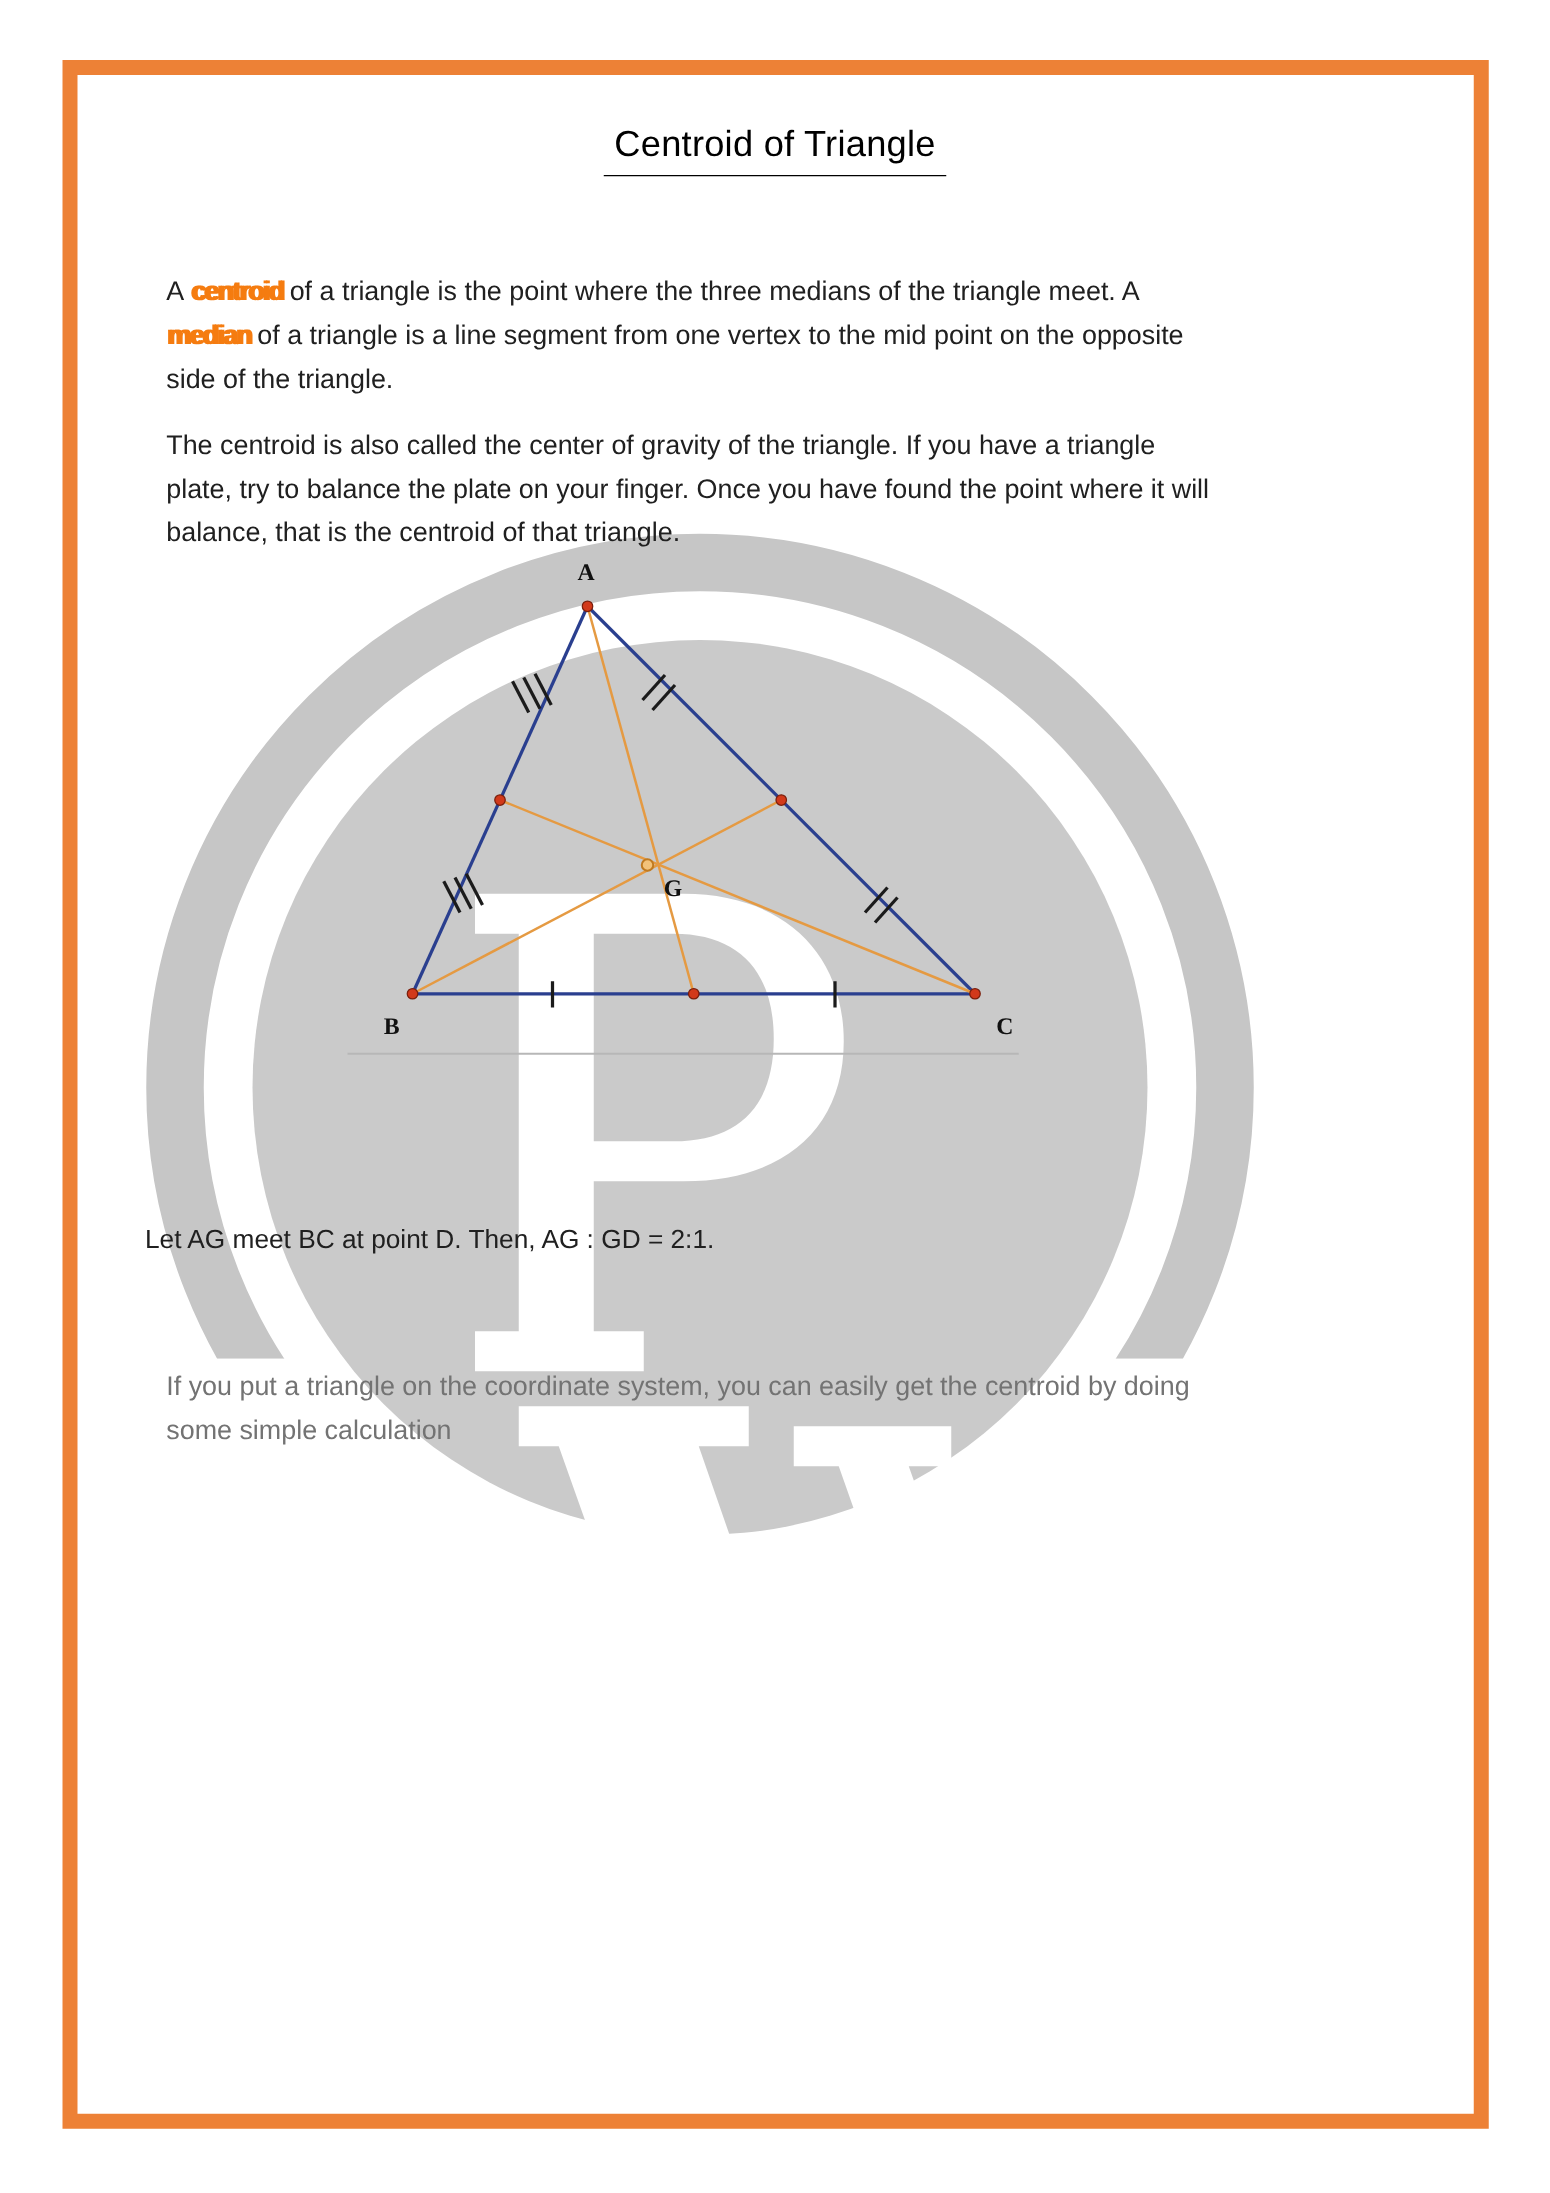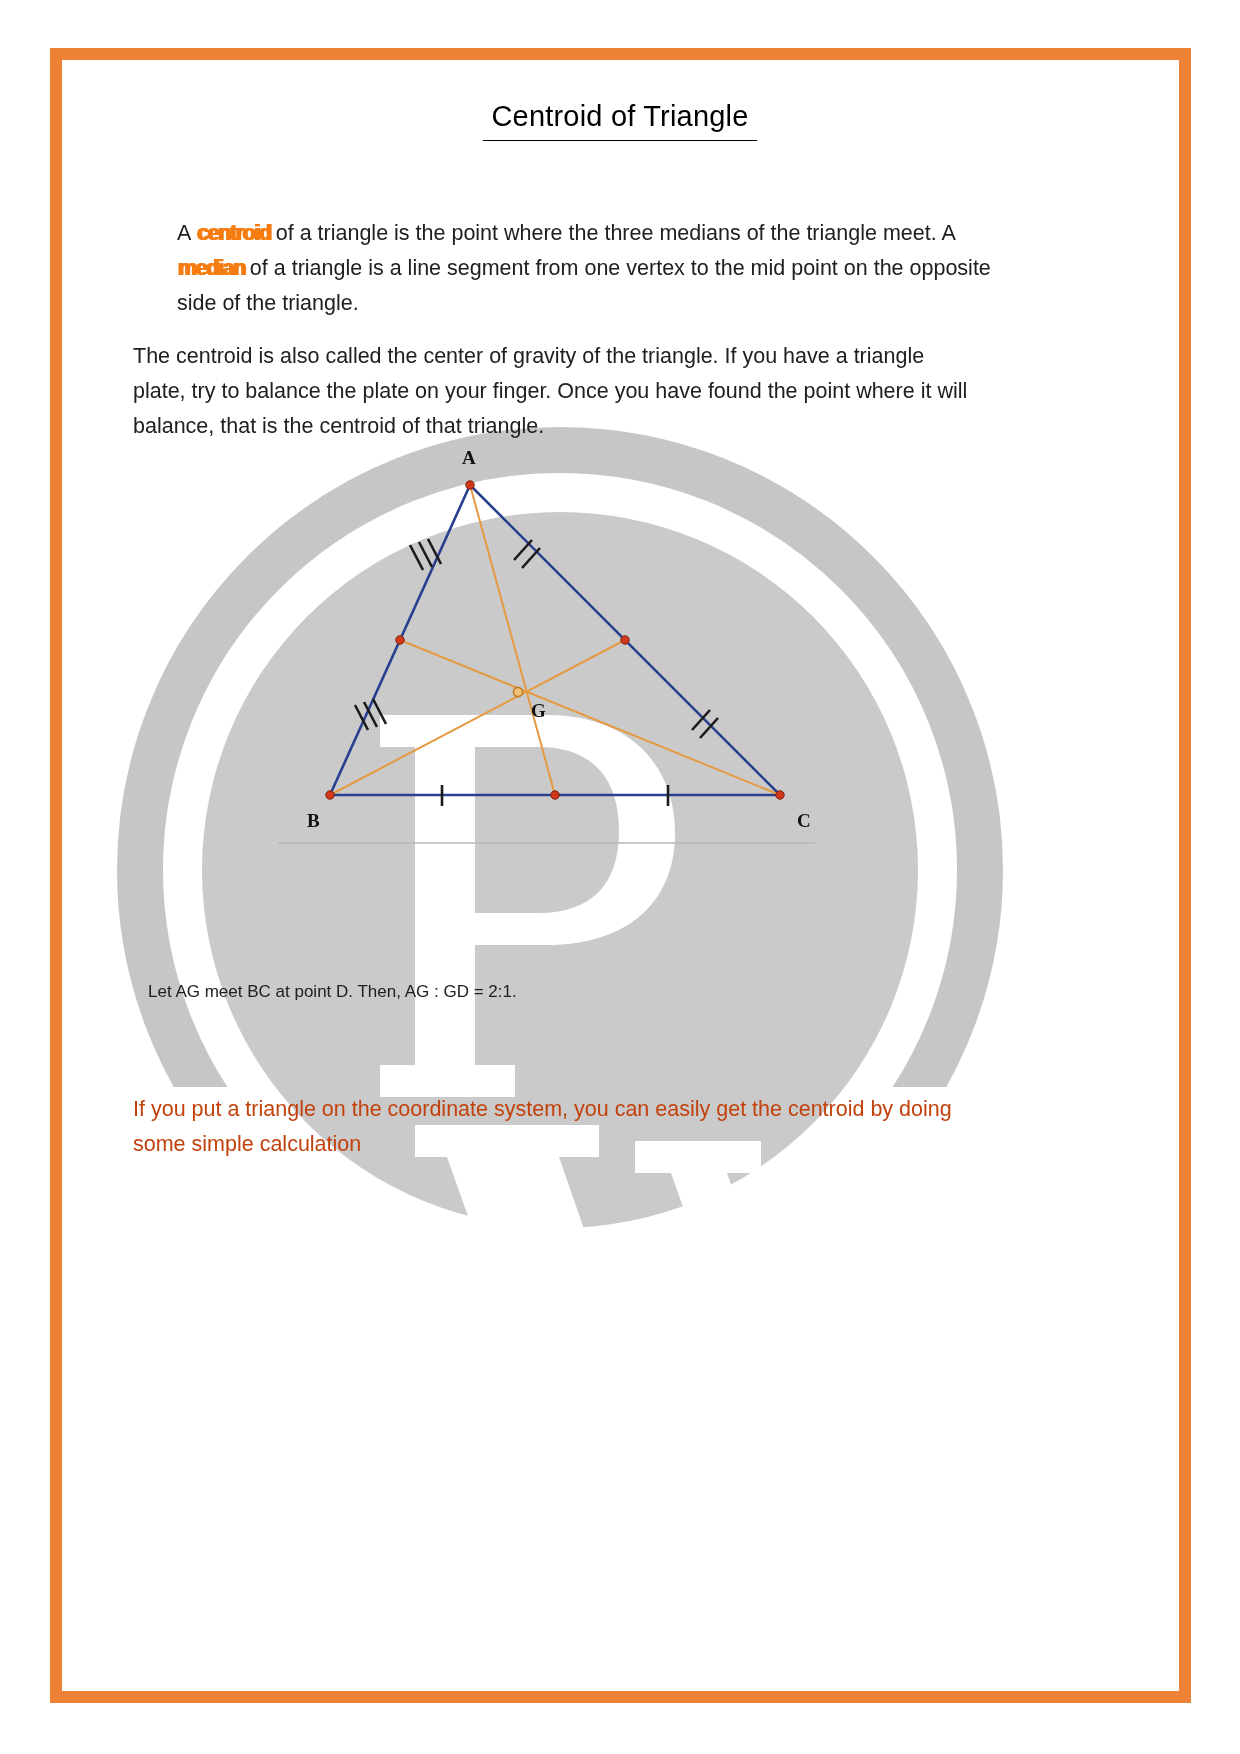--- a/index.html
+++ b/index.html
@@ -66,21 +66,21 @@
 
   .para {
     position: absolute;
     left: 133px;
     width: 840px;
     font-size: 21.5px;
     line-height: 35px;
     color: #202020;
     text-align: left;
   }
-  #para1 { top: 194px; margin-left: 44px; }
+  #para1 { top: 194px; }
   #para2 { top: 317px; }
 
   .hl {
     color: #F57C10;
     font-weight: bold;
     position: relative;
     display: inline-block;
     letter-spacing: -1.4px;
   }
   .hl::after {
@@ -96,34 +96,34 @@
     left: 0; top: 866px;
     width: 1240px;
     text-align: center;
     font-size: 21px;
     font-style: italic;
     color: #1a1a1a;
   }
 
   #line-agd {
     position: absolute;
-    left: 148px; top: 974px;
+    left: 116px; top: 974px;
     width: 860px;
-    font-size: 17px;
+    font-size: 21px;
     line-height: 35px;
     color: #202020;
   }
 
   #para-gray {
     position: absolute;
     left: 133px; top: 1070px;
     width: 840px;
     font-size: 21.5px;
     line-height: 35px;
-    color: #c2410c;
+    color: #737373;
   }
 
   
   #diagram {
     position: absolute;
     left: 270px; top: 440px;
     width: 580px; height: 420px;
     z-index: 2;
   }
   #diagram svg { display: block; overflow: visible; }

